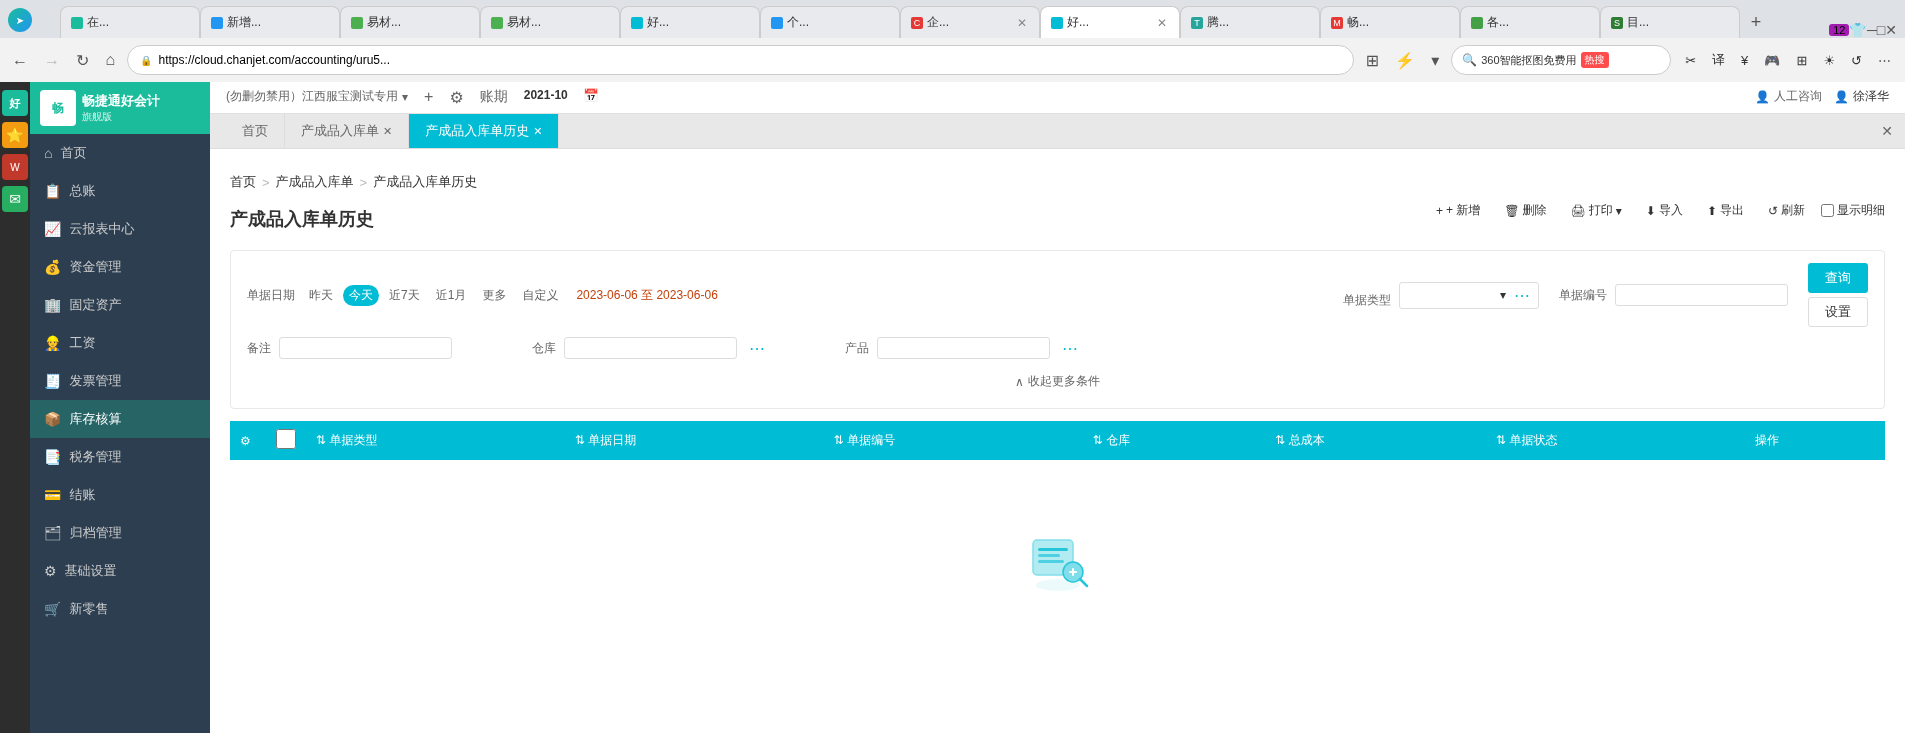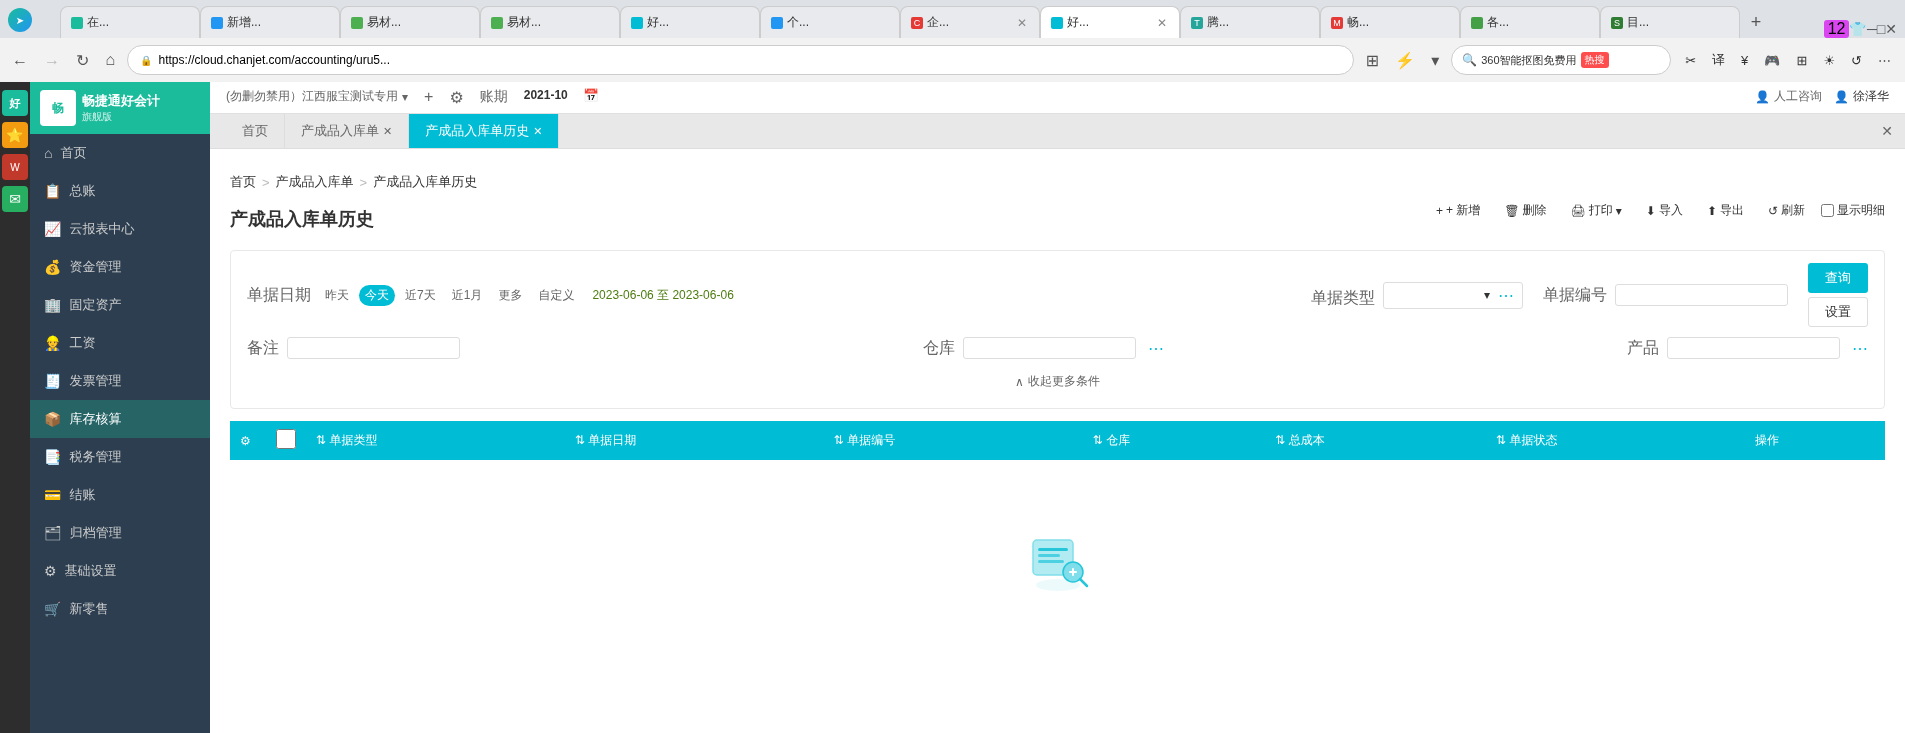--- a/index.html
+++ b/index.html
@@ -6,21 +6,21 @@
     body { font-family: 'Microsoft YaHei', 'PingFang SC', sans-serif; font-size: 13px; background: #f0f0f0; overflow: hidden; }
 
     
     .browser-chrome { background: #dee1e6; width: 1905px; }
     .tab-bar { display: flex; align-items: flex-end; height: 38px; background: #dee1e6; padding-left: 60px; gap: 0; }
     .tab { display: flex; align-items: center; height: 32px; padding: 0 10px; background: #e8eaed; border-radius: 8px 8px 0 0; font-size: 12px; color: #333; min-width: 140px; max-width: 160px; gap: 4px; cursor: pointer; border: 1px solid #ccc; border-bottom: none; }
     .tab.active { background: #fff; border-bottom-color: #fff; z-index: 1; }
     .tab-label { overflow: hidden; text-overflow: ellipsis; white-space: nowrap; flex: 1; }
     .tab-close { color: #888; font-size: 12px; cursor: pointer; padding: 0 2px; }
     .tab-new { width: 32px; height: 32px; display: flex; align-items: center; justify-content: center; font-size: 18px; color: #555; cursor: pointer; }
-    .tab-counter { background: #d946ef; border-radius: 3px; padding: 0 4px; font-size: 16px; margin-left: 4px; }
+    .tab-counter { background: #a21caf; border-radius: 3px; padding: 0 4px; font-size: 11px; margin-left: 4px; }
     .win-btn { font-size: 14px; cursor: pointer; color: #555; background: none; border: none; }
 
     .address-bar { display: flex; align-items: center; height: 44px; background: #f2f2f2; padding: 0 8px; gap: 8px; }
     .nav-btn { background: none; border: none; font-size: 16px; cursor: pointer; color: #555; padding: 4px; }
     .nav-btn:disabled { color: #bbb; }
     .url-bar { flex: 1; display: flex; align-items: center; background: #fff; border: 1px solid #ccc; border-radius: 20px; height: 30px; padding: 0 12px; gap: 6px; }
     .url-text { flex: 1; font-size: 12px; color: #000000; overflow: hidden; text-overflow: ellipsis; white-space: nowrap; }
     .search-bar { display: flex; align-items: center; background: #fff; border: 1px solid #ccc; border-radius: 20px; height: 30px; padding: 0 10px; gap: 4px; min-width: 220px; }
     .search-label { font-size: 11px; color: #333; white-space: nowrap; }
     .hot-badge { background: #ff4d4d; color: #fff; font-size: 10px; padding: 1px 4px; border-radius: 3px; }
@@ -68,30 +68,30 @@
 
     
     .action-toolbar { display: flex; align-items: center; gap: 8px; margin-bottom: 16px; justify-content: flex-end; }
     .action-btn { display: flex; align-items: center; gap: 3px; font-size: 12px; color: #333; cursor: pointer; padding: 3px 8px; border-radius: 3px; background: none; border: none; }
     .checkbox-show { display: flex; align-items: center; gap: 3px; font-size: 12px; color: #333; cursor: pointer; }
 
     
     .filter-area { background: #fff; border: 1px solid #e8e8e8; border-radius: 4px; padding: 12px 16px; margin-bottom: 12px; }
     .filter-row { display: flex; align-items: center; gap: 20px; margin-bottom: 10px; }
     .filter-group { display: flex; align-items: center; gap: 8px; }
-    .filter-label { font-size: 16px; color: #666; white-space: nowrap; }
+    .filter-label { font-size: 12px; color: #666; white-space: nowrap; }
     .date-quick-btns { display: flex; gap: 4px; align-items: center; }
     .date-btn { font-size: 12px; color: #666; cursor: pointer; padding: 2px 6px; border-radius: 3px; }
     .date-btn.active { background: #00bcd4; color: #fff; border-radius: 12px; }
-    .date-range { font-size: 12px; color: #4d7c0f; margin-left: 4px; }
+    .date-range { font-size: 12px; color: #c2410c; margin-left: 4px; }
     .filter-select { display: flex; align-items: center; gap: 4px; border: 1px solid #ddd; border-radius: 3px; padding: 3px 8px; font-size: 12px; color: #333; cursor: pointer; min-width: 100px; }
     .filter-input { border: 1px solid #ddd; border-radius: 3px; padding: 3px 8px; font-size: 12px; color: #333; min-width: 120px; }
     .filter-dots { font-size: 16px; color: #00bcd4; cursor: pointer; margin-left: 4px; }
 
-    .filter-row2 { display: flex; align-items: center; gap: 20px; justify-content: space-between; }
+    .filter-row2 { display: flex; align-items: center; gap: 20px; }
 
     .collapse-btn { display: flex; align-items: center; justify-content: center; padding: 6px; cursor: pointer; font-size: 12px; color: #666; gap: 4px; width: 100%; margin-top: 8px; }
 
     
     .query-btn { background: #00bcd4; color: #fff; border: none; border-radius: 3px; padding: 6px 16px; font-size: 13px; cursor: pointer; }
     .setting-btn { background: #fff; color: #333; border: 1px solid #ddd; border-radius: 3px; padding: 5px 16px; font-size: 13px; cursor: pointer; }
 
     
     .data-table { width: 100%; border-collapse: collapse; margin-top: 4px; }
     .data-table thead tr { background: #00bcd4; color: #fff; }

